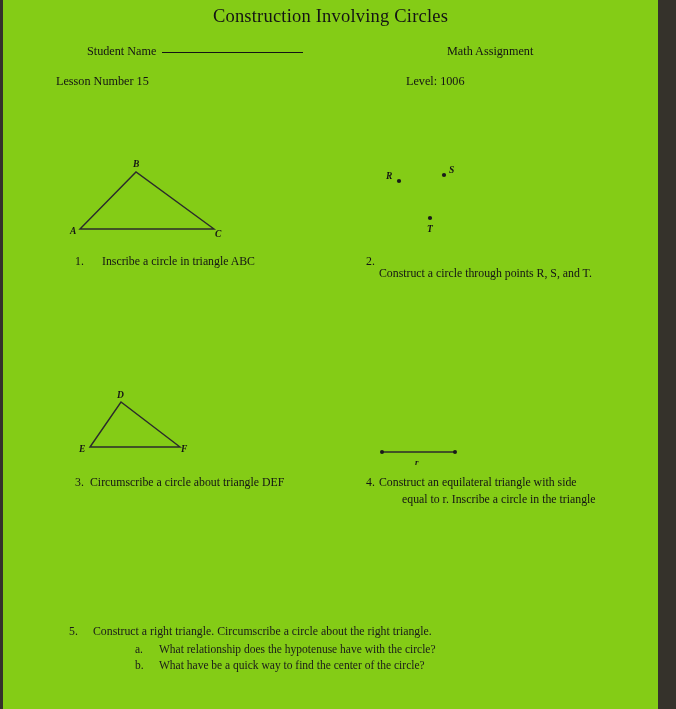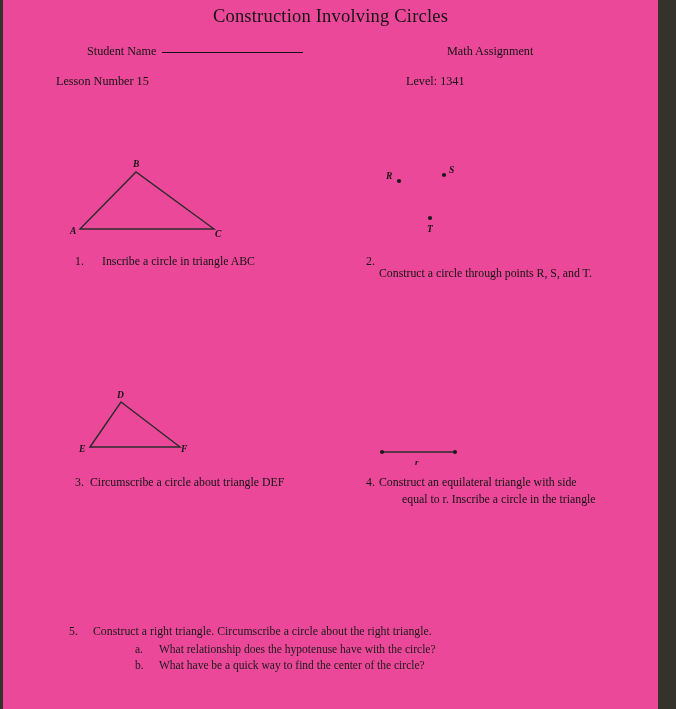--- a/index.html
+++ b/index.html
@@ -29,21 +29,21 @@
     left: 658px; top: 0;
     width: 18px; height: 709px;
     background: #35322b;
   }
 
   
   .sheet {
     position: absolute;
     left: 3px; top: 0;
     width: 655px; height: 709px;
-    background: #ec4899;
+    background: #84cc16;
   }
 
   .title {
     position: absolute;
     left: 0; top: 6px;
     width: 655px;
     text-align: center;
     font-size: 18.5px;
     letter-spacing: 0.2px;
     color: #141414;
@@ -116,21 +116,21 @@
   <div class="title">Construction Involving Circles</div>
 
   <div class="hdr hdr-student">
     <span>Student Name</span><span class="name-rule"></span>
   </div>
 
   <div class="hdr hdr-lesson">Lesson Number 15</div>
 
   <div class="hdr hdr-math">Math Assignment</div>
 
-  <div class="hdr hdr-level">Level: 1341</div>
+  <div class="hdr hdr-level">Level: 1006</div>
 
 
   <div class="fig" style="left:60px; top:158px;">
     <svg width="180" height="90" viewBox="0 0 180 90">
       <polygon points="17,71 73,14 151,71" fill="none" stroke="#2b2b2b" stroke-width="1.4"></polygon>
       <text x="70" y="9" font-family="Liberation Serif, serif" font-size="9.5" font-weight="bold" font-style="italic" fill="#141414">B</text>
       <text x="7" y="76" font-family="Liberation Serif, serif" font-size="9.5" font-weight="bold" font-style="italic" fill="#141414">A</text>
       <text x="152" y="79" font-family="Liberation Serif, serif" font-size="9.5" font-weight="bold" font-style="italic" fill="#141414">C</text>
     </svg>
   </div>

